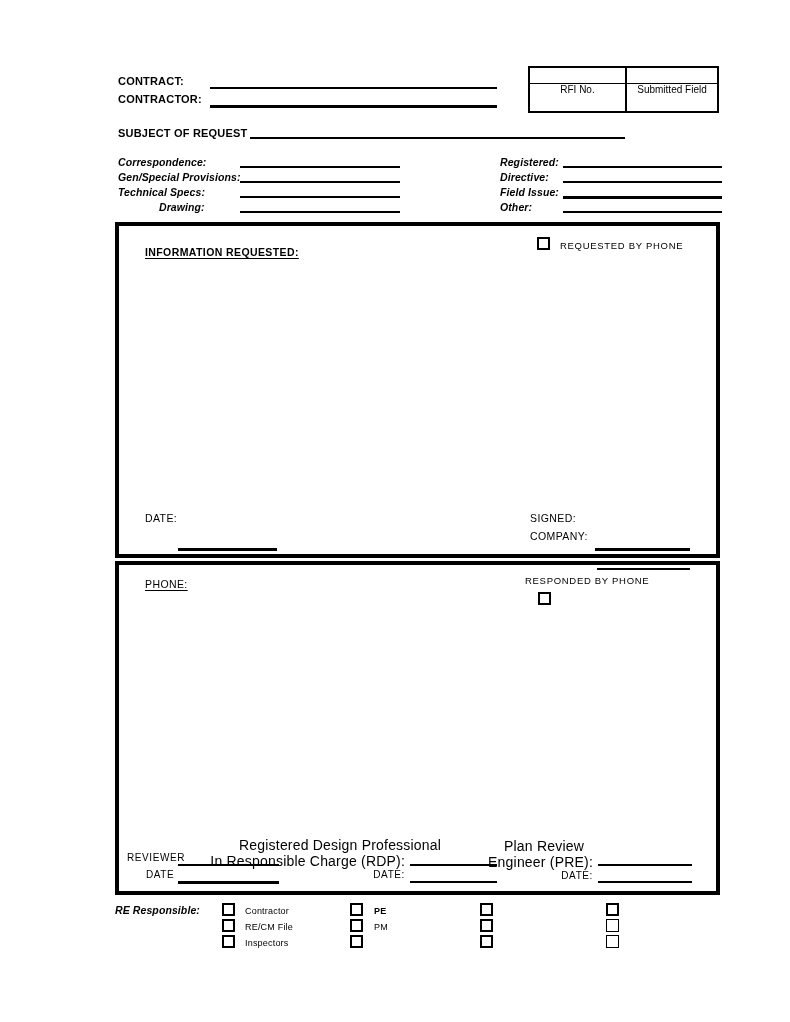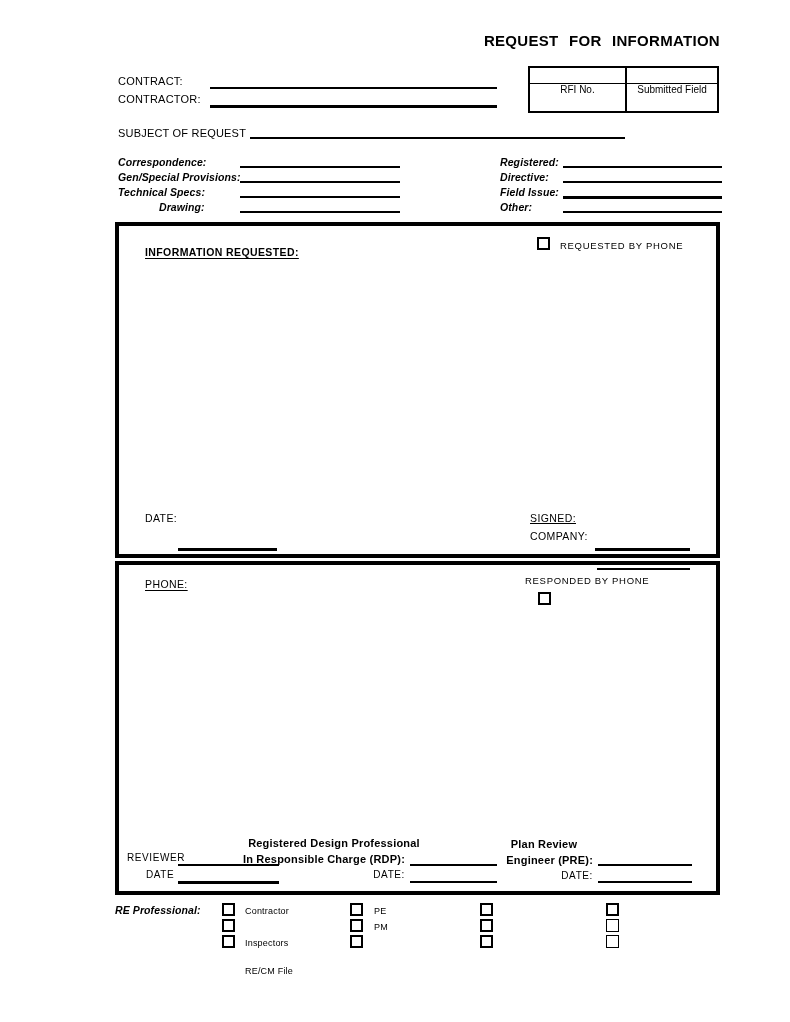--- a/index.html
+++ b/index.html
@@ -9,25 +9,25 @@
     font-family:"Liberation Sans", sans-serif; color:#000; overflow:hidden;
   }
   .abs { position:absolute; white-space:nowrap; }
   .line { position:absolute; background:#000; height:2px; }
   .cb {
     position:absolute; width:13px; height:13px;
     border:2px solid #000; background:#fff;
   }
   .cb.thin { border-width:1.5px; }
   .title { font-size:15px; font-weight:bold; letter-spacing:.3px; word-spacing:6px; }
-  .lbl11 { font-size:11px; font-weight:normal; letter-spacing:.2px; }
+  .lbl11 { font-size:11px; font-weight:bold; letter-spacing:.2px; }
   .lbl10b { font-size:10.5px; font-weight:bold; letter-spacing:.1px;font-style:italic; }
   .txt10 { font-size:10.5px; letter-spacing:.4px; }
   .txt9  { font-size:9.5px; letter-spacing:.7px; }
-  .small { font-size:11px; letter-spacing:.2px;font-weight:bold; }
+  .small { font-size:14px; letter-spacing:.2px; }
   .txtRev { font-size:10px; letter-spacing:.6px; }
   .dist  { font-size:9px; letter-spacing:.2px; }
   .und { text-decoration:underline; text-underline-offset:2px; }
 
   .rfi-table {
     position:absolute; left:528px; top:66px; width:191px; height:47px;
     border:2px solid #000; background:#fff;
   }
   .rfi-head { display:flex; height:16px; border-bottom:1.5px solid #000; }
   .rfi-body { display:flex; height:27px; }
@@ -37,21 +37,20 @@
 
   .bigbox { position:absolute; left:115px; width:605px; border:4px solid #000; background:#fff; }
   #info-box  { top:222px; height:336px; }
   #reply-box { top:561px; height:334px; }
 </style>
 </head>
 <body>
 
 <div class="page">
 
-  <div class="abs title" style="left:420px; top:32px; width:300px; text-align:right;">REQUEST FOR INFORMATION</div>
 
   <div class="rfi-table">
     <div class="rfi-head">
       <div class="rfi-c1">RFI No.</div>
       <div class="rfi-c2">Submitted Field</div>
     </div>
     <div class="rfi-body">
       <div class="rfi-c1"></div>
       <div class="rfi-c2"></div>
     </div>
@@ -90,21 +89,21 @@
   <div class="abs lbl10b" style="left:500px; top:201px;">Other:</div>
   <div class="line" style="left:563px; top:211px; width:159px;"></div>
 
   <div class="bigbox" id="info-box">
     <div class="abs txt10 und" style="left:26px; top:20px;font-weight:bold;">INFORMATION REQUESTED:</div>
 
     <span class="cb" style="left:418px; top:11px;"></span>
     <div class="abs txt9" style="left:441px; top:14px;">REQUESTED BY PHONE</div>
 
     <div class="abs txt10" style="left:26px; top:286px;">DATE:</div>
-    <div class="abs txt10" style="left:411px; top:286px;text-decoration:underline;">SIGNED:</div>
+    <div class="abs txt10" style="left:411px; top:286px;">SIGNED:</div>
     <div class="abs txt10" style="left:411px; top:304px;">COMPANY:</div>
 
     <div class="line" style="left:59px; top:322px; width:99px; height:3px;"></div>
     <div class="line" style="left:476px; top:322px; width:95px; height:3px;"></div>
   </div>
 
   <div class="bigbox" id="reply-box">
     <div class="line" style="left:478px; top:3px; width:93px;"></div>
     <div class="abs txt9" style="left:406px; top:10px;">RESPONDED BY PHONE</div>
 
@@ -123,31 +122,31 @@
     <div class="abs txtRev" style="left:60px; top:304px; width:226px; text-align:right;">DATE:</div>
     <div class="line" style="left:291px; top:316px; width:87px;"></div>
 
     <div class="abs small" style="left:330px; top:273px; width:190px; text-align:center;">Plan Review</div>
     <div class="abs small" style="left:250px; top:289px; width:224px; text-align:right;">Engineer (PRE):</div>
     <div class="line" style="left:479px; top:299px; width:94px;"></div>
     <div class="abs txtRev" style="left:250px; top:305px; width:224px; text-align:right;">DATE:</div>
     <div class="line" style="left:479px; top:316px; width:94px;"></div>
   </div>
 
-  <div class="abs lbl10b" style="left:115px; top:904px;">RE Professional:</div>
+  <div class="abs lbl10b" style="left:115px; top:904px;">RE Responsible:</div>
 
   <span class="cb" style="left:222px; top:903px;"></span>
   <div class="abs dist" style="left:245px; top:906px;">Contractor</div>
   <span class="cb" style="left:222px; top:919px;"></span>
-  <div class="abs dist" style="left:245px; top:922px;margin-top:44px;">RE/CM File</div>
+  <div class="abs dist" style="left:245px; top:922px;">RE/CM File</div>
   <span class="cb" style="left:222px; top:935px;"></span>
   <div class="abs dist" style="left:245px; top:938px;">Inspectors</div>
 
   <span class="cb" style="left:350px; top:903px;"></span>
-  <div class="abs dist" style="left:374px; top:906px;">PE</div>
+  <div class="abs dist" style="left:374px; top:906px;font-weight:bold;">PE</div>
   <span class="cb" style="left:350px; top:919px;"></span>
   <div class="abs dist" style="left:374px; top:922px;">PM</div>
   <span class="cb" style="left:350px; top:935px;"></span>
 
   <span class="cb" style="left:480px; top:903px;"></span>
   <span class="cb" style="left:480px; top:919px;"></span>
   <span class="cb" style="left:480px; top:935px;"></span>
 
   <span class="cb" style="left:606px; top:903px;"></span>
   <span class="cb thin" style="left:606px; top:919px;"></span>

